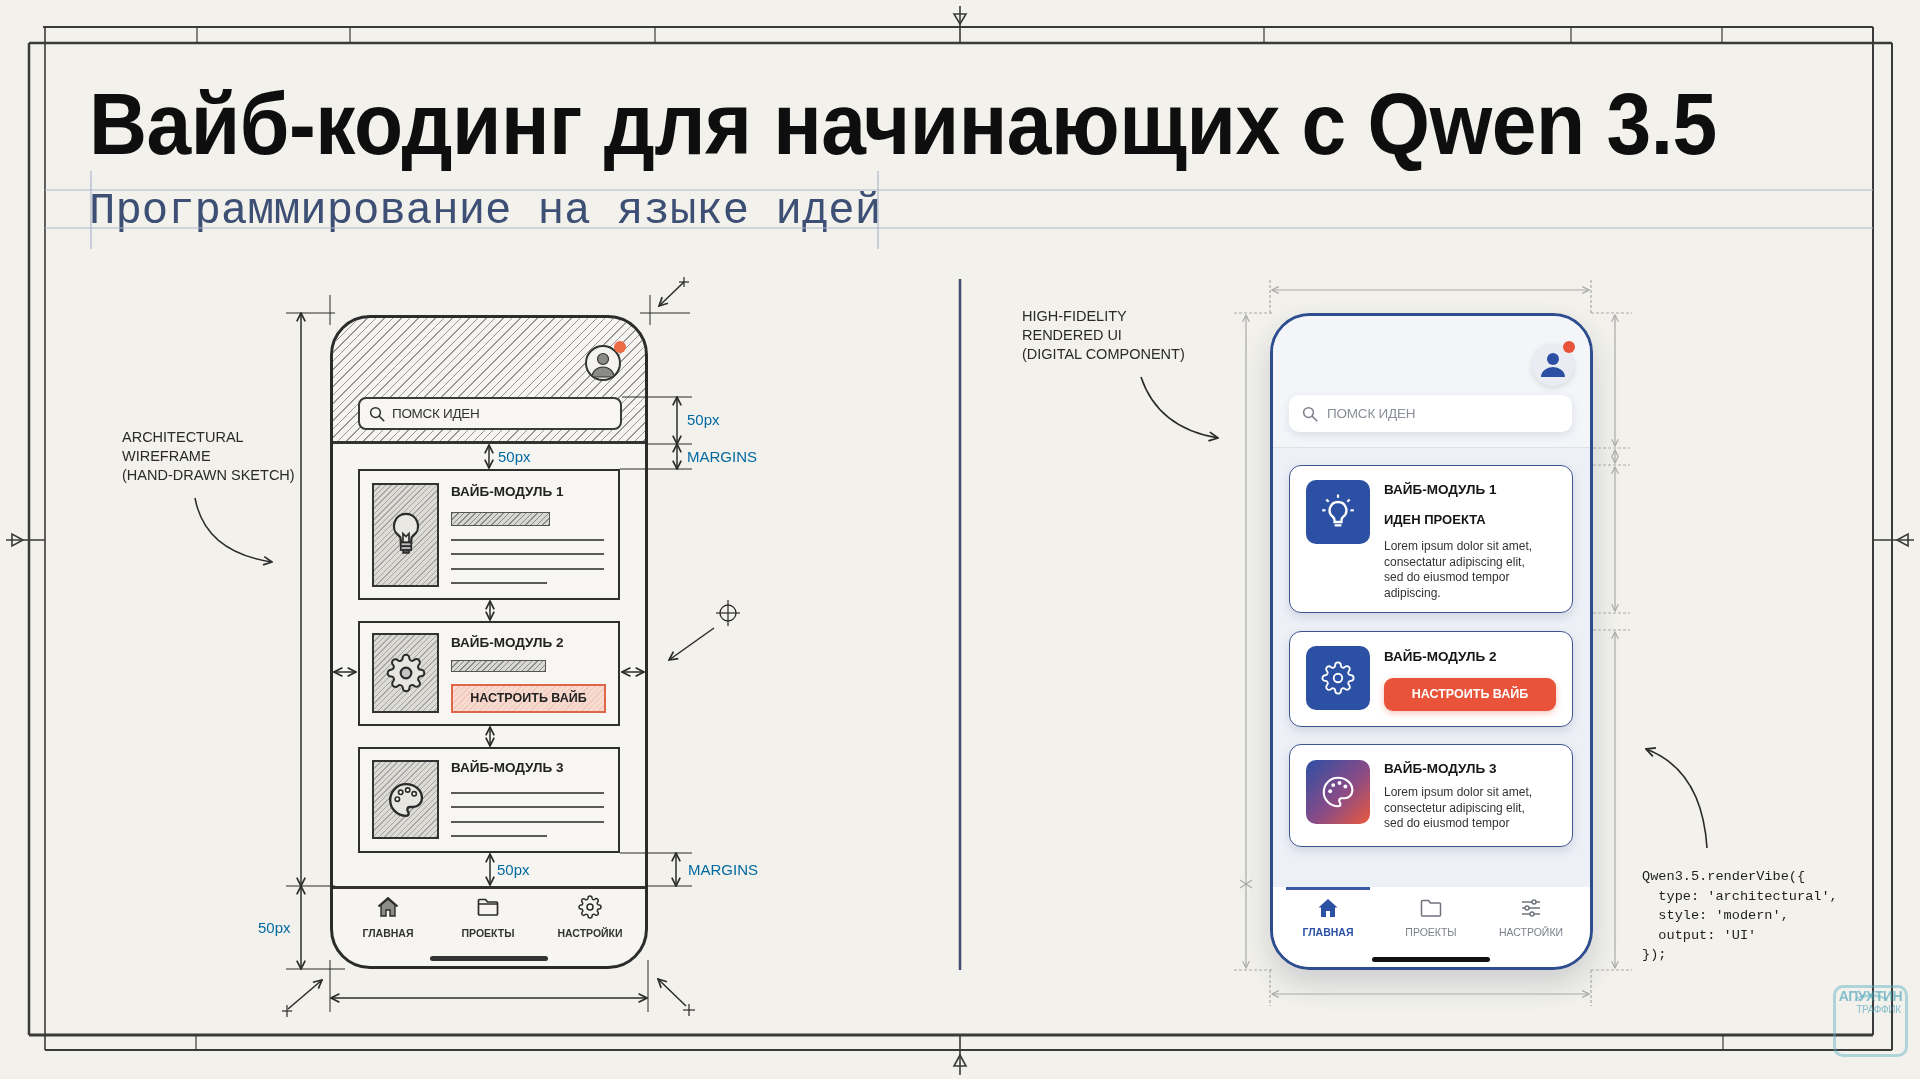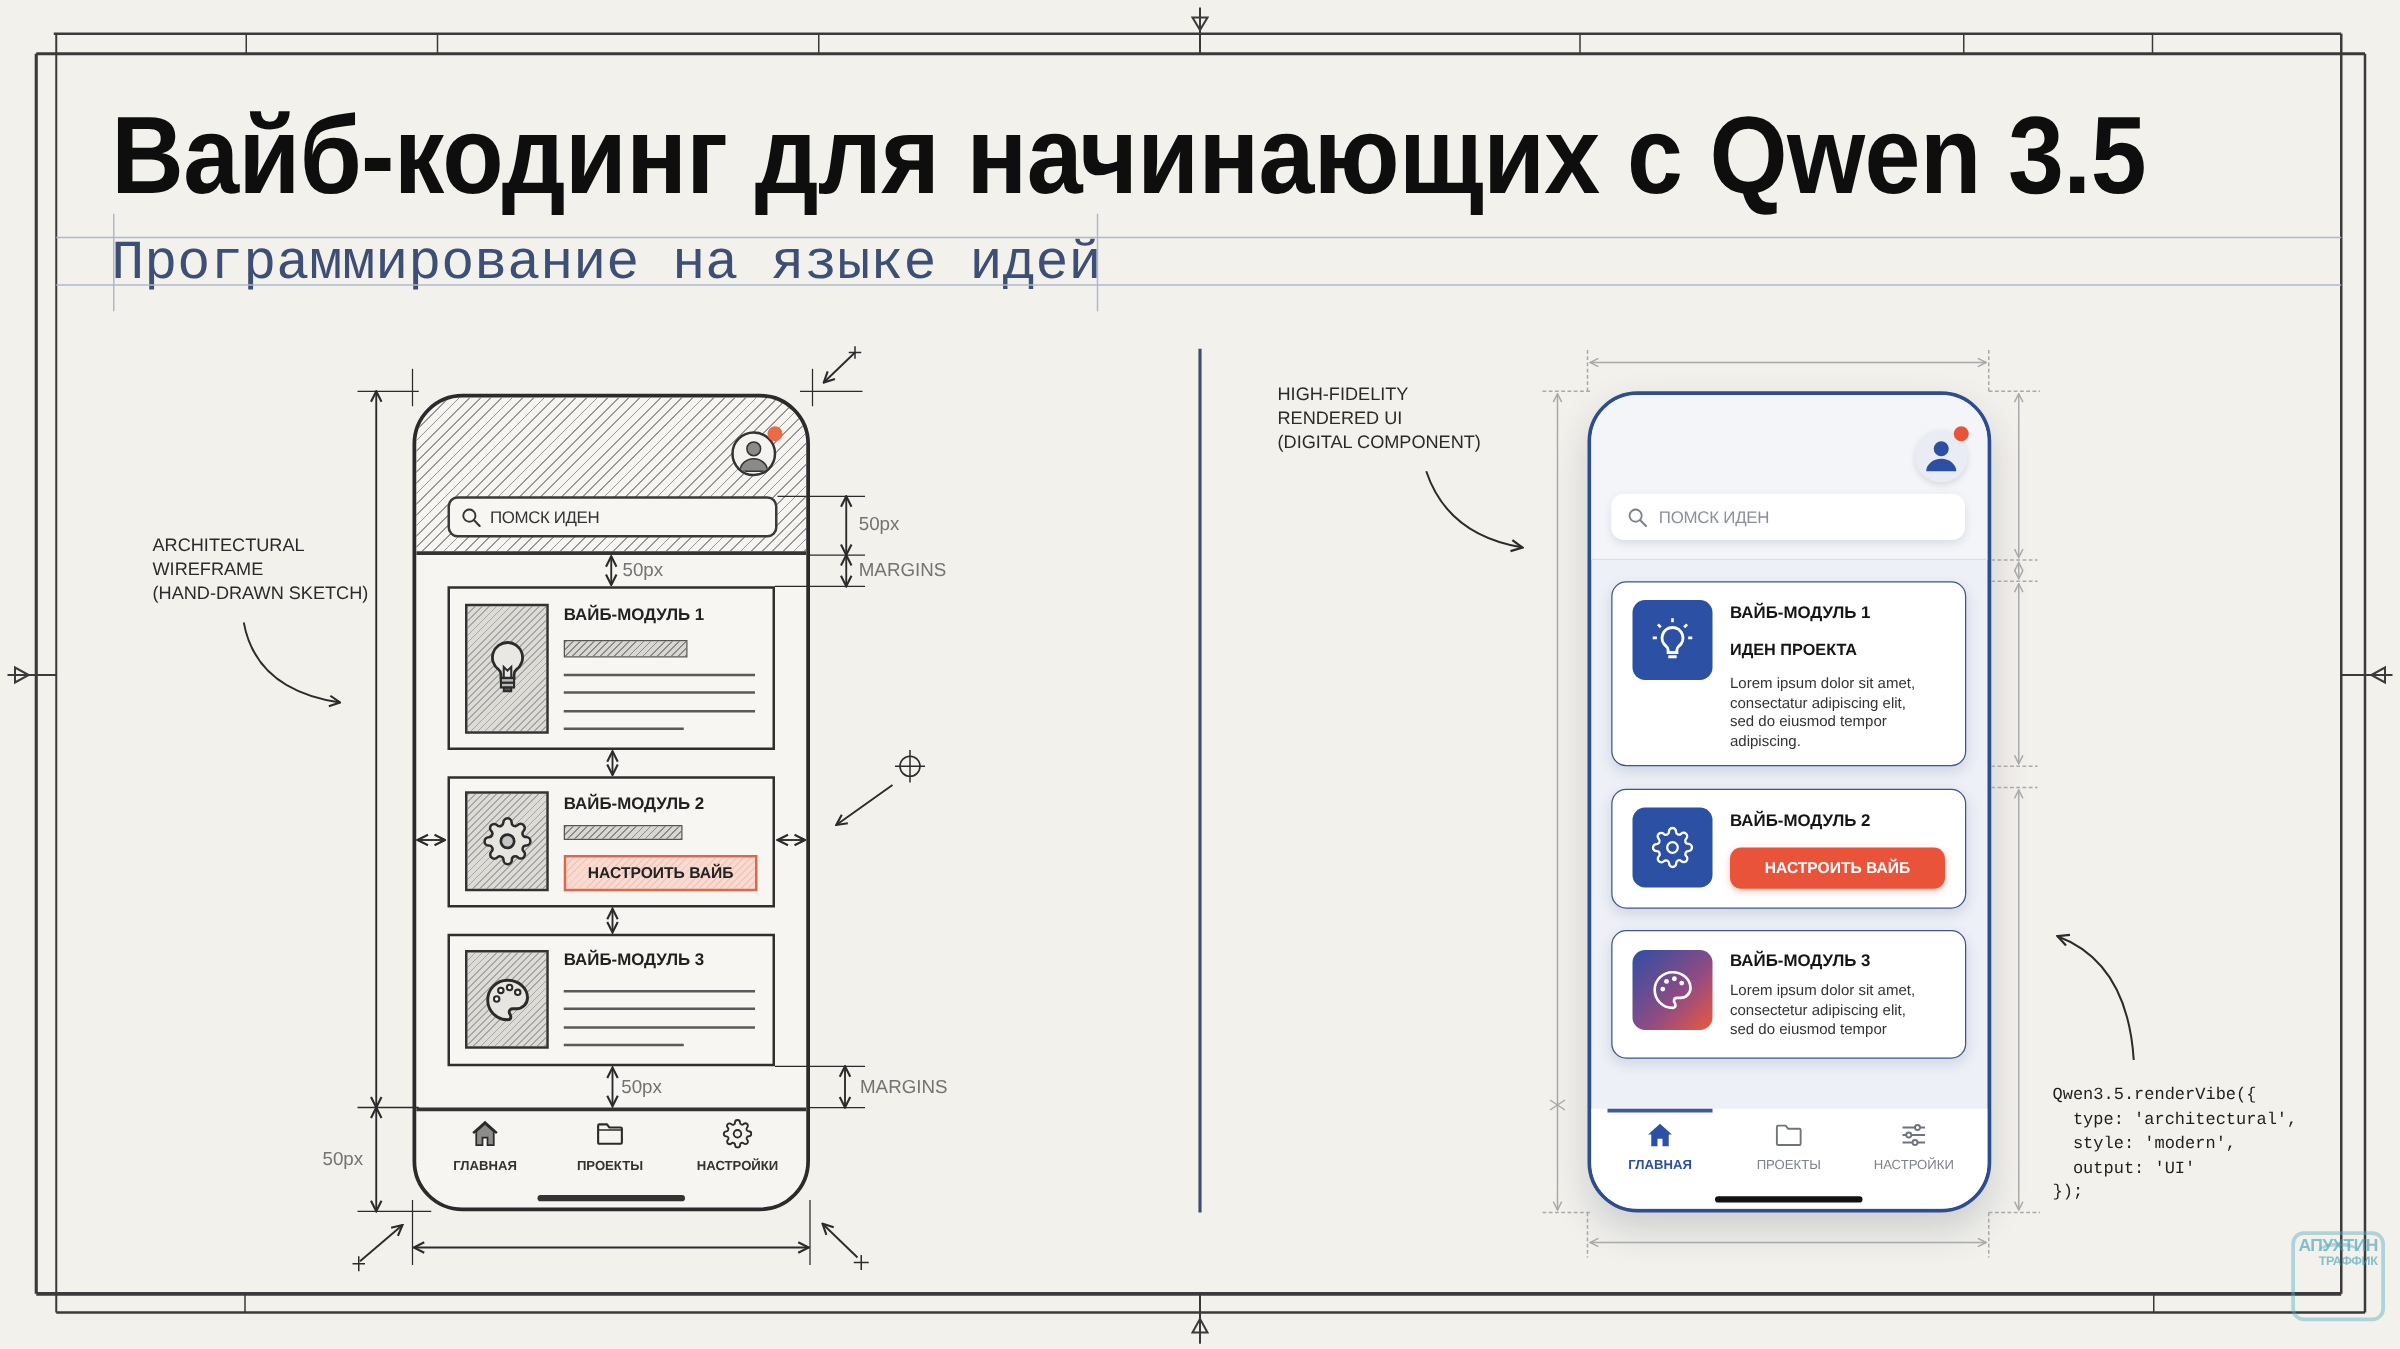--- a/index.html
+++ b/index.html
@@ -4,21 +4,21 @@
 <style>
   html,body{margin:0;padding:0;}
   body{width:1920px;height:1079px;position:relative;overflow:hidden;background:#f2f1ec;font-family:"Liberation Sans",sans-serif;color:#222;}
   .overlay{position:absolute;left:0;top:0;pointer-events:none;z-index:5;}
 
   .title{position:absolute;left:89px;top:80px;font-size:88px;line-height:88px;font-weight:700;color:#0e0e0e;white-space:nowrap;transform:scaleX(0.913);transform-origin:left top;letter-spacing:-0.5px;z-index:2;}
   .subtitle{position:absolute;left:89px;top:189px;font-family:"Liberation Mono",monospace;font-size:44px;line-height:44px;color:#3d4f74;white-space:pre;z-index:2;}
 
   .anno{position:absolute;font-size:14.5px;line-height:19px;color:#2a2a2a;z-index:2;}
   .anno div{white-space:nowrap;}
-  .dimlabel{position:absolute;font-size:15px;line-height:18px;color:#737373;white-space:nowrap;z-index:6;}
+  .dimlabel{position:absolute;font-size:15px;line-height:18px;color:#0369a1;white-space:nowrap;z-index:6;}
 
   
   .sk-phone{position:absolute;left:330px;top:315px;width:318px;height:654px;box-sizing:border-box;border:3px solid #2b2b2b;border-radius:40px;background:#f6f5f1;overflow:hidden;z-index:1;}
   .sk-header{position:absolute;left:0;right:0;top:0;height:126px;box-sizing:border-box;border-bottom:3px solid #333;background:repeating-linear-gradient(135deg,rgba(60,60,60,.5) 0 1px,transparent 1px 6px);}
   .sk-avatar{position:absolute;left:252px;top:27px;width:36px;height:36px;box-sizing:border-box;border:2px solid #333;border-radius:50%;background:#f4f3ef;overflow:hidden;}
   .sk-dot{position:absolute;left:281px;top:23px;width:12px;height:12px;border-radius:50%;background:#ec6a45;}
   .sk-search{position:absolute;left:25px;top:79px;width:264px;height:33px;box-sizing:border-box;border:2px solid #3a3a3a;border-radius:8px;background:#f7f6f2;}
   .sk-search svg{position:absolute;left:8px;top:6px;}
   .sk-search-text{position:absolute;left:32px;top:0;line-height:29px;font-size:13.5px;color:#333;letter-spacing:-0.3px;}
   .sk-card{position:absolute;left:25px;width:262px;box-sizing:border-box;border:2.5px solid #2f2f2f;background:#f7f6f2;}
@@ -55,21 +55,21 @@
   .ui-nav-item svg{display:block;margin:0 auto 5px auto;}
   .ui-nav-label{font-size:10.5px;line-height:14px;color:#7d818a;white-space:nowrap;}
   .ui-nav-label.active{color:#2c50a4;font-weight:700;}
   .ui-homebar{position:absolute;left:99px;top:641px;width:118px;height:5px;border-radius:3px;background:#111;}
 
   .code{position:absolute;left:1642px;top:867px;font-family:"Liberation Mono",monospace;font-size:13.6px;line-height:19.5px;color:#1f1f1f;z-index:2;}
   .code div{white-space:pre;}
 
   .watermark{position:absolute;left:1833px;top:985px;width:75px;height:72px;box-sizing:border-box;border:3px solid rgba(90,175,195,.45);border-radius:10px;text-align:center;color:rgba(60,155,180,.6);z-index:7;}
   .wm1{font-size:14px;font-weight:700;line-height:16px;letter-spacing:-0.5px;}
-  .wm2{font-size:10px;font-weight:700;line-height:12px;letter-spacing:-0.3px;margin-left:16px;}
+  .wm2{font-size:10px;font-weight:400;line-height:12px;letter-spacing:-0.3px;margin-left:16px;}
   .wm-arc{position:absolute;left:18px;top:6px;width:34px;height:14px;border-top:3px solid rgba(90,175,195,.45);border-radius:50% 50% 0 0;}
 </style>
 </head>
 <body>
 
 <h1 class="title" style="margin:0;">Вайб-кодинг для начинающих с Qwen 3.5</h1>
 <div class="subtitle">Программирование на языке идей</div>
 
 <div class="anno" style="left:90px;top:428px;margin-left:32px;">
   <div>ARCHITECTURAL</div>

